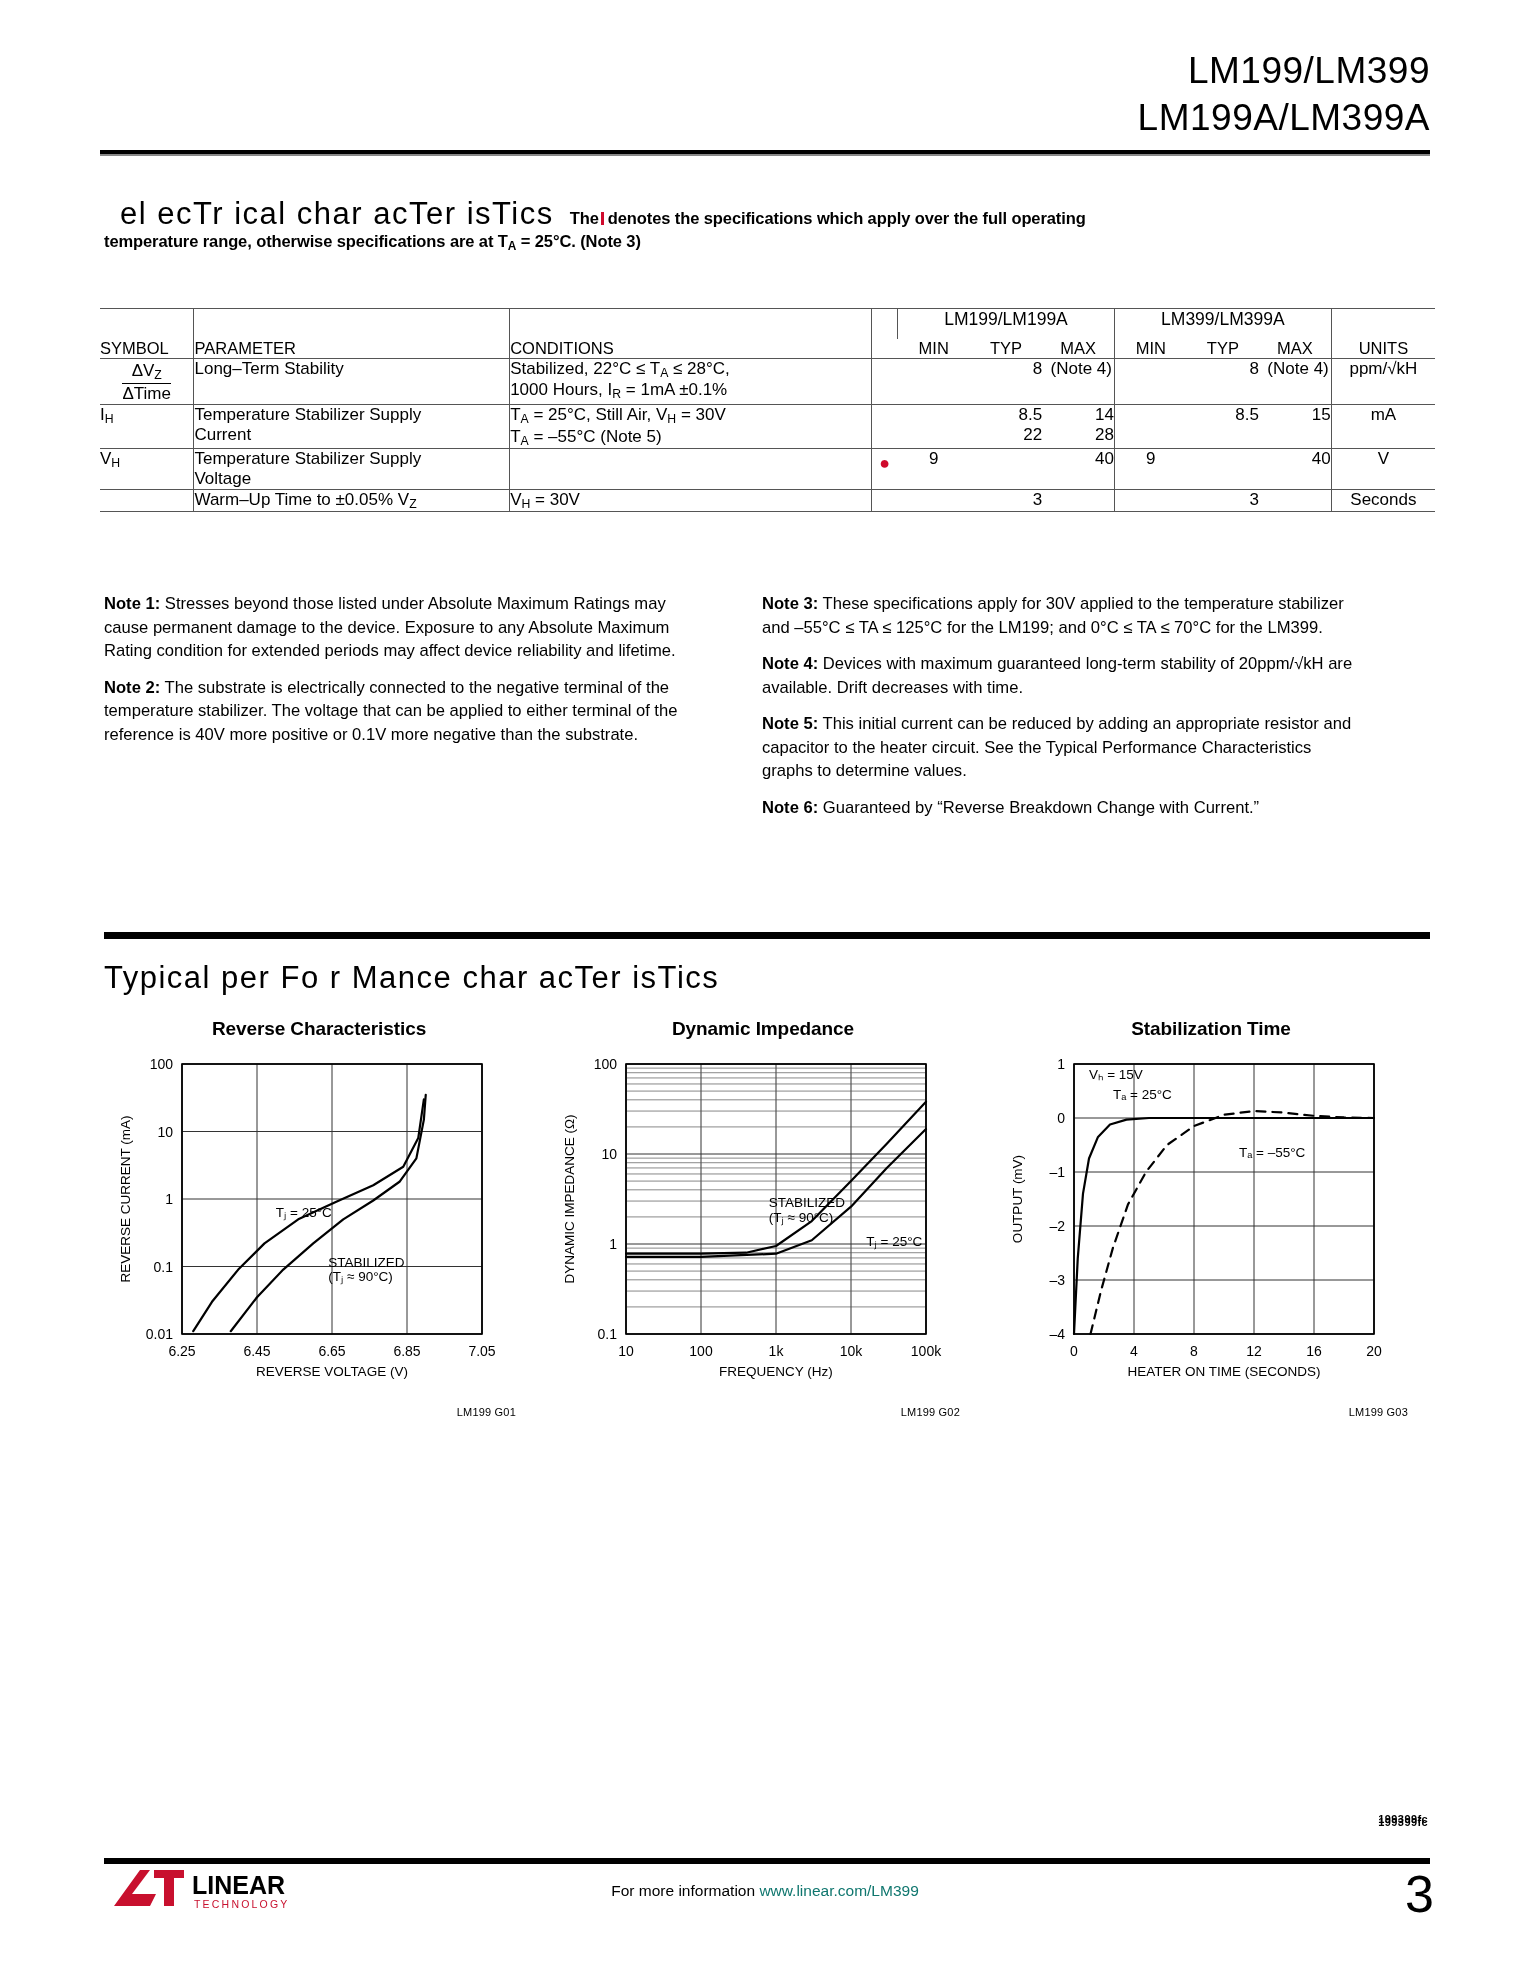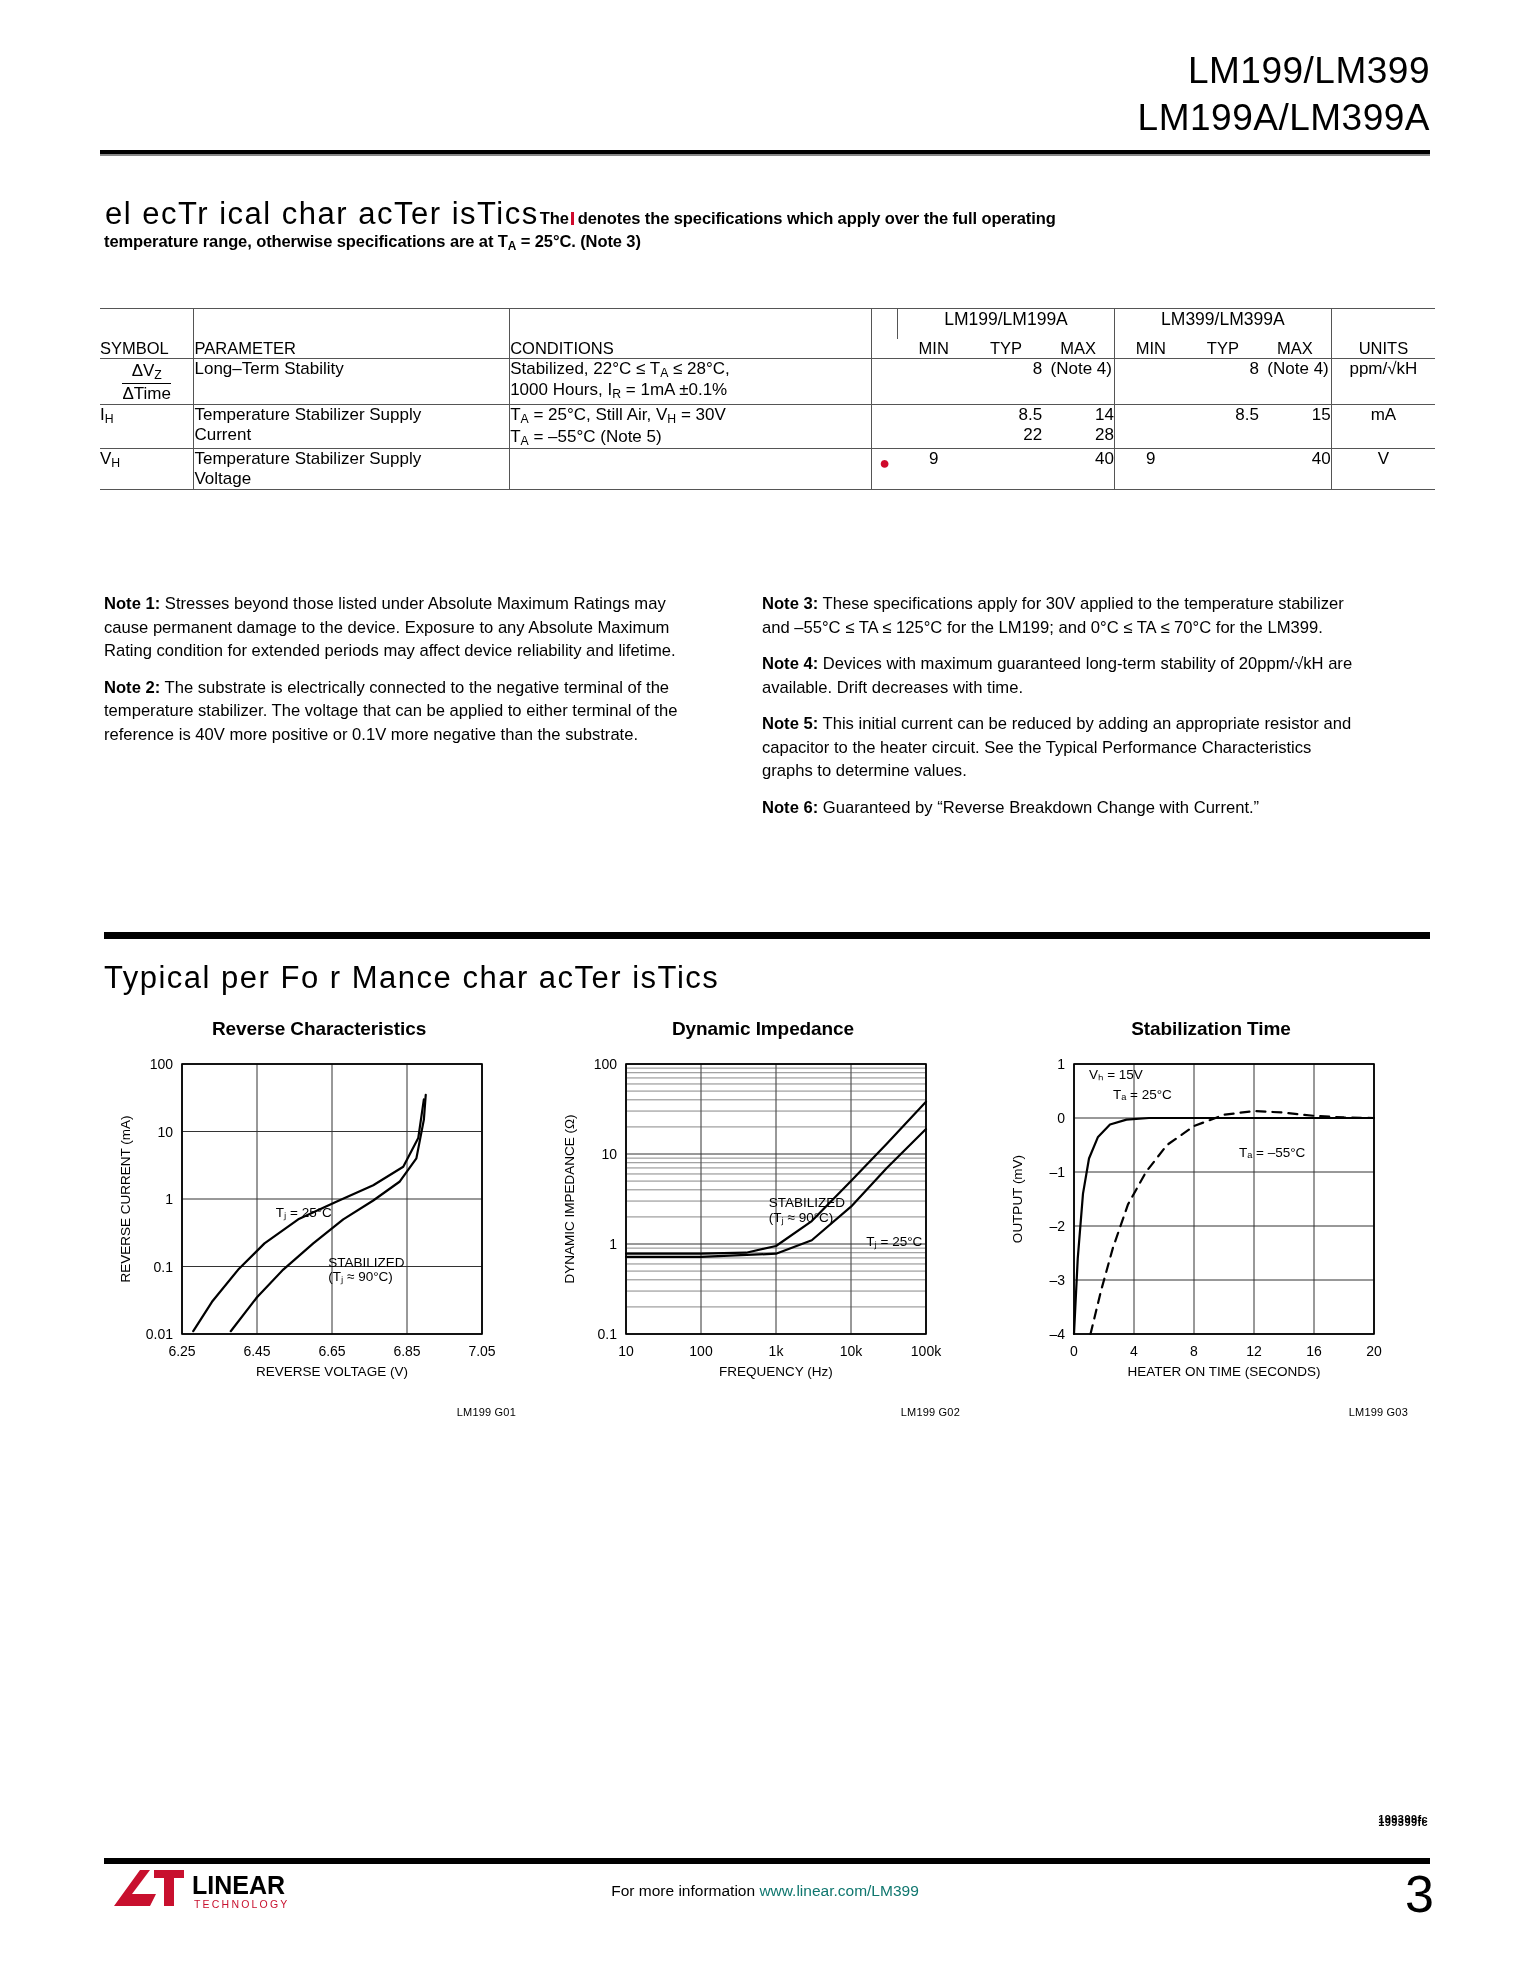--- a/index.html
+++ b/index.html
@@ -23,21 +23,21 @@
   }
   .rule-top {
     position:absolute; left:100px; right:100px; top:150px;
     height:6px; background:#000;
     border-bottom:2px solid #888;
   }
 
   
   .sec-head { position:absolute; left:104px; top:196px; width:1330px; }
   .sec-head h1 {
-    display:inline; margin:1px;
+    display:inline; margin:16px;
     font-size:31px; font-weight:400; letter-spacing:1.5px;
   }
   .sec-head .sub {
     font-size:16.5px; font-weight:bold; letter-spacing:-.1px;
   }
   .sec-head .bluebar {
     display:inline-block; width:3px; height:13px;
     background:#cf0a2c; vertical-align:-1px; margin:0 4px 0 2px;
   }
   .sec-head .line2 {
@@ -229,20 +229,33 @@
       <td class="tline vline-l bluecol" style="font-size:18px;padding-top:4px">●</td>
       <td class="tline cellpad numc">9</td>
       <td class="tline cellpad num"></td>
       <td class="tline cellpad num">40</td>
       <td class="tline cellpad numc vline-l">9</td>
       <td class="tline cellpad num"></td>
       <td class="tline cellpad num">40</td>
       <td class="tline cellpad units vline-l">V</td>
     </tr>
 
+    <tr>
+      <td class="tline cellpad"></td>
+      <td class="tline cellpad vline-l"><span>Warm–Up Time to ±0.05%  V</span><sub>Z</sub></td>
+      <td class="tline cellpad vline-l"><span>V</span><sub>H</sub><span> = 30V</span></td>
+      <td class="tline vline-l bluecol"></td>
+      <td class="tline cellpad num"></td>
+      <td class="tline cellpad num">3</td>
+      <td class="tline cellpad num"></td>
+      <td class="tline cellpad num vline-l"></td>
+      <td class="tline cellpad num">3</td>
+      <td class="tline cellpad num"></td>
+      <td class="tline cellpad units vline-l">Seconds</td>
+    </tr>
 
     <tr>
           <td class="tline" colspan="11" style="height:0"></td>
         </tr>
   </tbody>
     </table>
 
   <div class="notes left">
     <p><b>Note 1:</b><span> Stresses beyond those listed under Absolute Maximum Ratings may cause permanent damage to the device. Exposure to any Absolute Maximum Rating condition for extended periods may affect device reliability and lifetime.</span></p>
     <p><b>Note 2:</b><span> The substrate is electrically connected to the negative terminal of the temperature stabilizer. The voltage that can be applied to either terminal of the reference is 40V more positive or 0.1V more negative than the substrate.</span></p>

